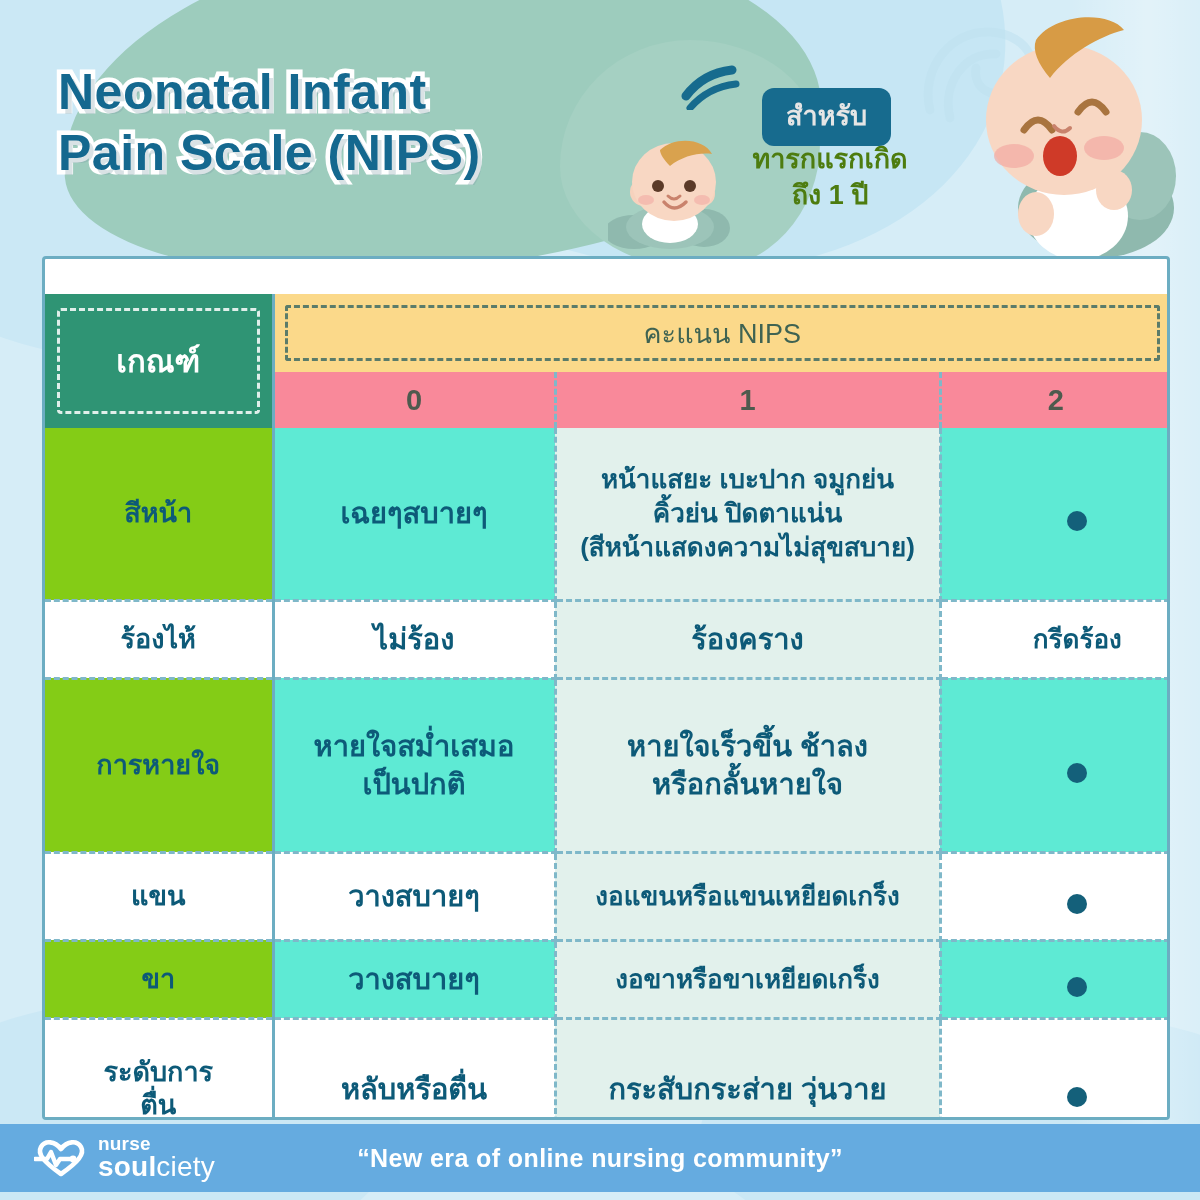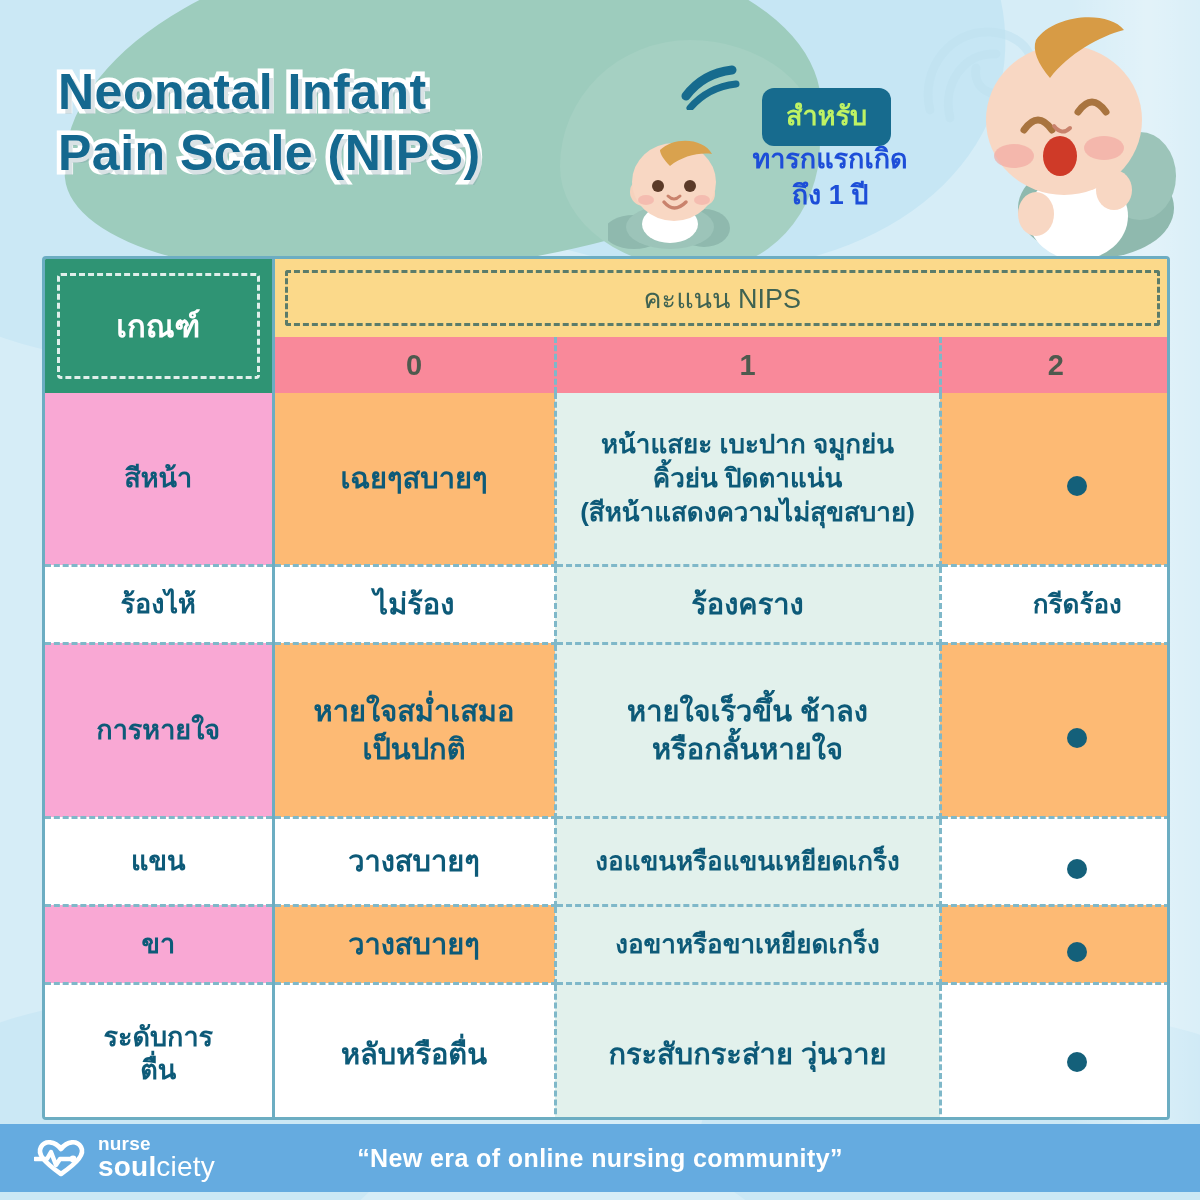--- a/index.html
+++ b/index.html
@@ -74,49 +74,49 @@
     font-weight: 700; letter-spacing: .5px;
     color: #14688f;
     -webkit-text-stroke: 9px #ffffff;
     paint-order: stroke fill;
     text-shadow: 4px 5px 0 rgba(120,150,160,.28);
     white-space: pre-line;
   }
 
   .badge {
     position: absolute; left: 762px; top: 88px;
-    background: #176b8e; color: #bef264;
+    background: #176b8e; color: #e5e5e5;
     border-radius: 12px;
     padding: 6px 24px 9px;
     font-size: 27px; font-weight: 700;
   }
   .sub-line {
     position: absolute; left: 700px; top: 142px; width: 260px;
     text-align: center;
-    color: #1d4ed8; font-weight: 700;
+    color: #4d7c0f; font-weight: 700;
     font-size: 27px; line-height: 1.32;
     white-space: pre-line;
   }
   .swish { position: absolute; left: 680px; top: 62px; width: 60px; height: 48px; }
 
   
   .baby { position: absolute; }
   .baby-left  { left: 608px; top: 128px; width: 132px; height: 126px; }
   .baby-right { left: 928px; top: 8px;  width: 268px; height: 248px; }
 
   
   .table-wrap {
     position: absolute; left: 42px; top: 256px;
     width: 1128px; height: 864px;
     background: #ffffff;
     border: 3px solid #6cadc2;
     border-radius: 4px;
     overflow: hidden;
   }
-  table { width: 100%; height: 100%; border-collapse: collapse; table-layout: fixed; }
+  table { width: 100%; height: 100%; border-collapse: collapse; table-layout: fixed; margin-top: 35px; }
 
   col.c-crit  { width: 228px; }
   col.c-zero  { width: 282px; }
   col.c-one   { width: 385px; }
   col.c-two   { width: 230px; }
 
   
   .crit-cell {
     background: #2f9474;
     vertical-align: middle;
@@ -170,23 +170,23 @@
     text-align: center; vertical-align: middle;
     color: #0d5a78; font-weight: 700;
     border-right: 3px dashed #7fb8c9;
     border-bottom: 3px dashed #7fb8c9;
     line-height: 1.32;
     white-space: pre-line;
   }
   td.val.last { border-right: none; padding-left: 43px; }
   tr.lastrow td { border-bottom: none; }
 
-  .tint-green { background: #f9a8d4; }
+  .tint-green { background: #84cc16; }
   .tint-white { background: #ffffff; }
-  .tint-mint  { background: #fdba74; }
+  .tint-mint  { background: #5eead4; }
   .tint-mint2 { background: #e2f1ec; }
 
   .fs-sm { font-size: 26px; }
   .fs-md { font-size: 26px; }
   .fs-lg { font-size: 29px; }
 
   .dot {
     display: inline-block; width: 20px; height: 20px;
     border-radius: 50%; background: #14607a;
   }

